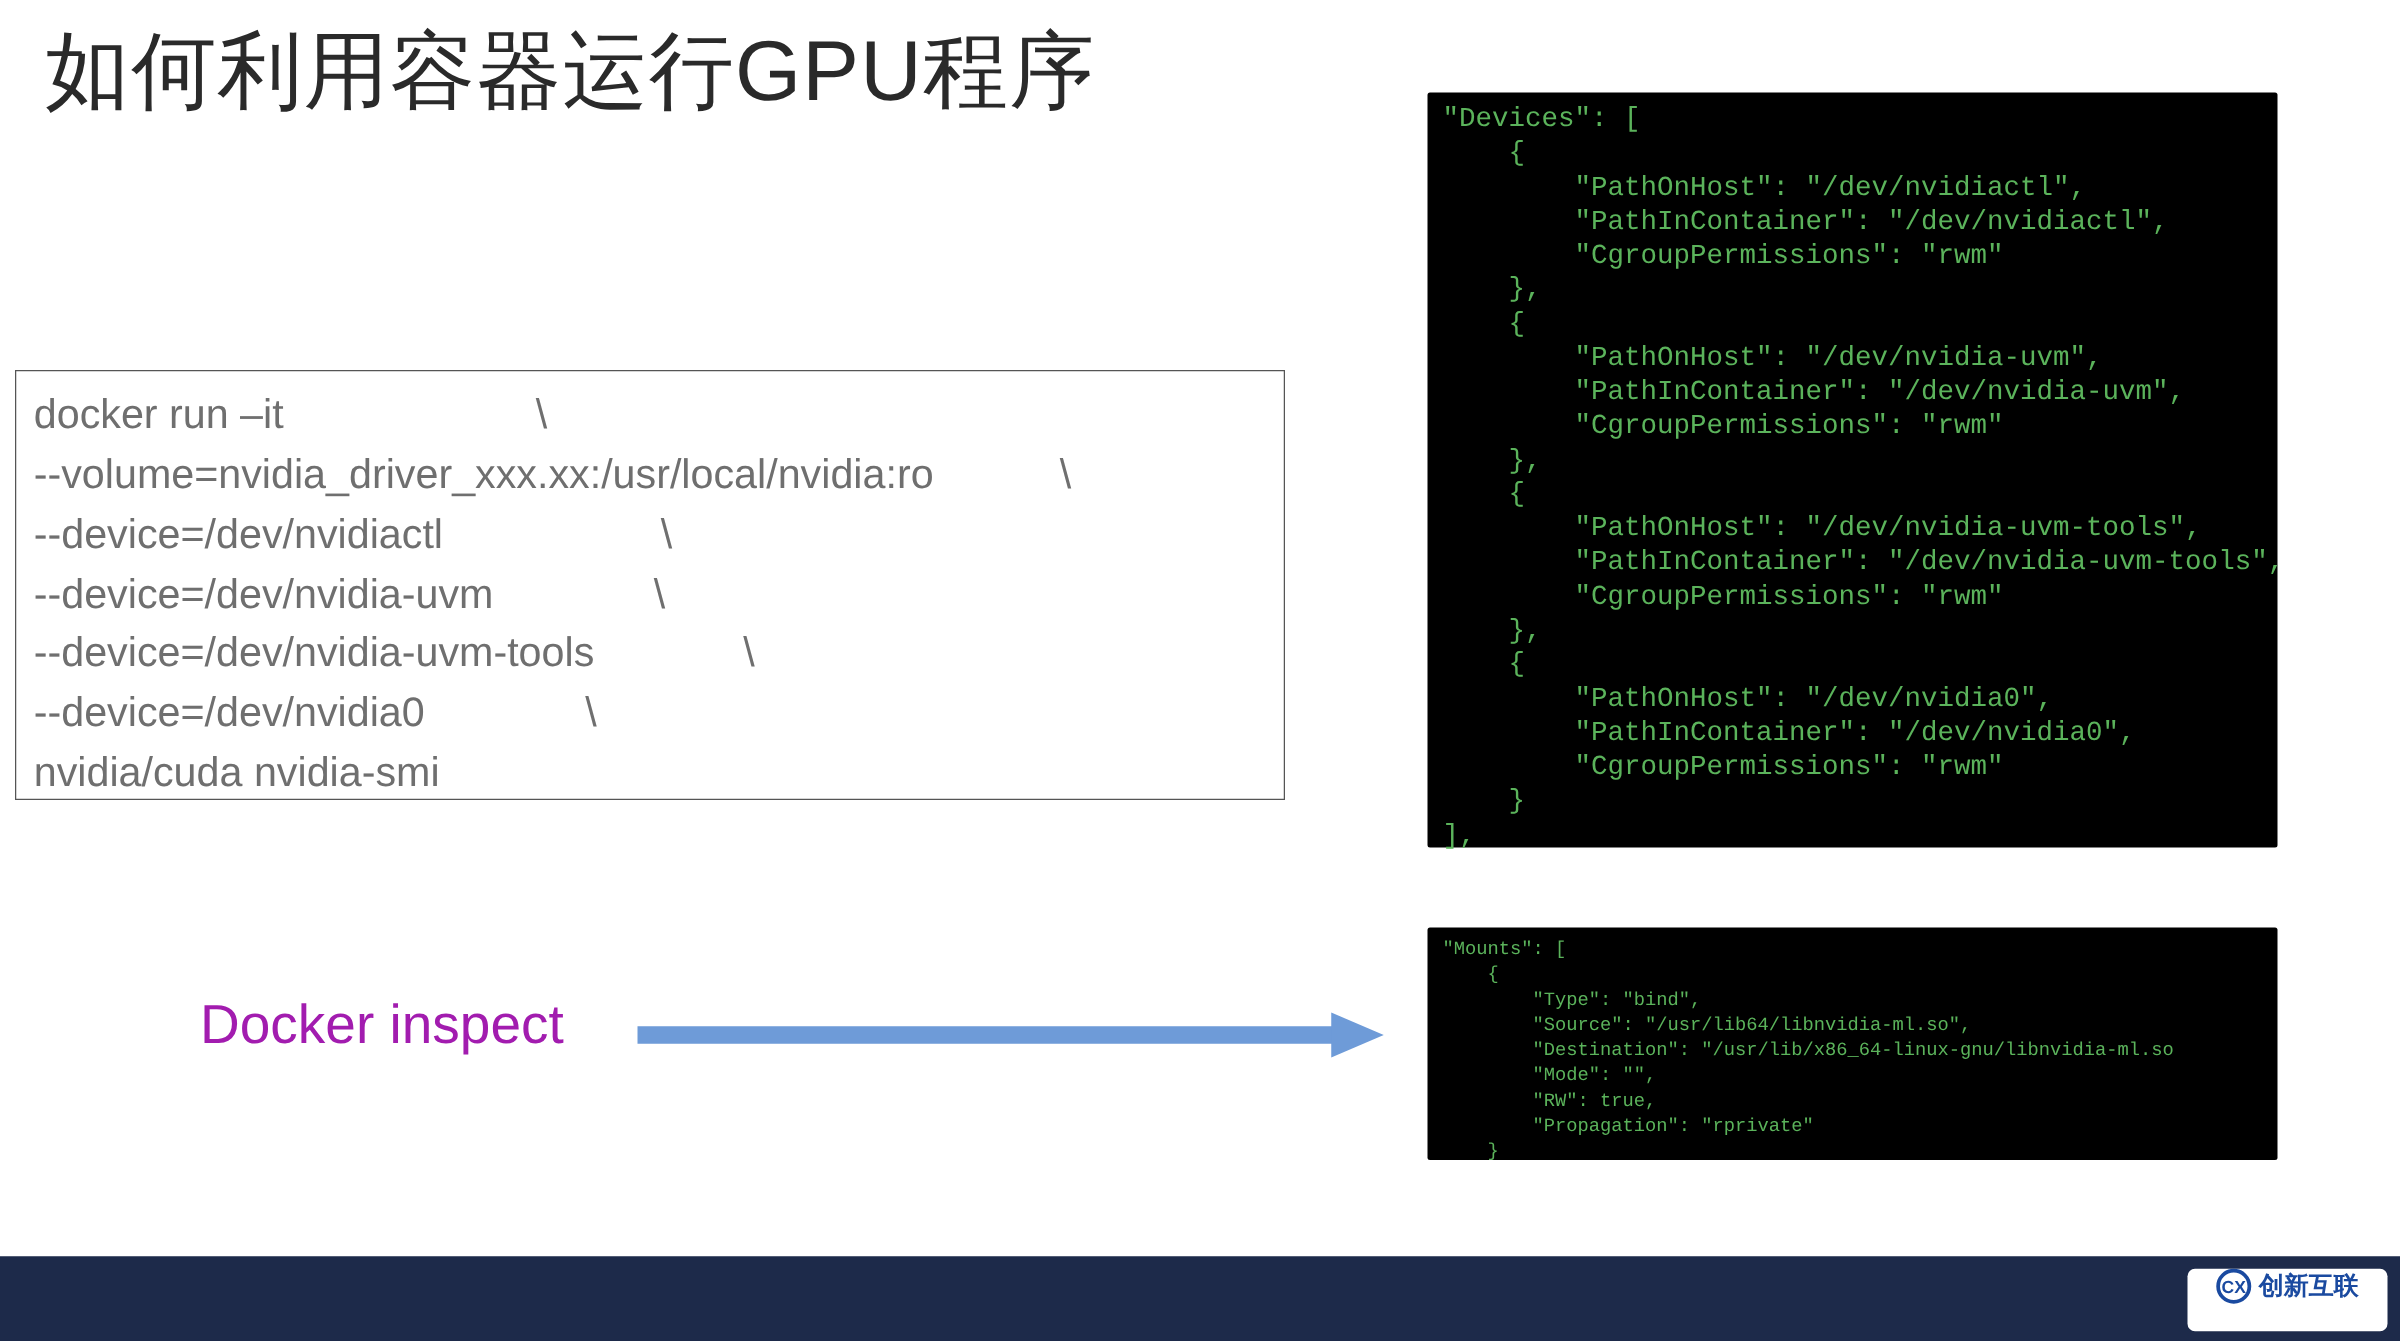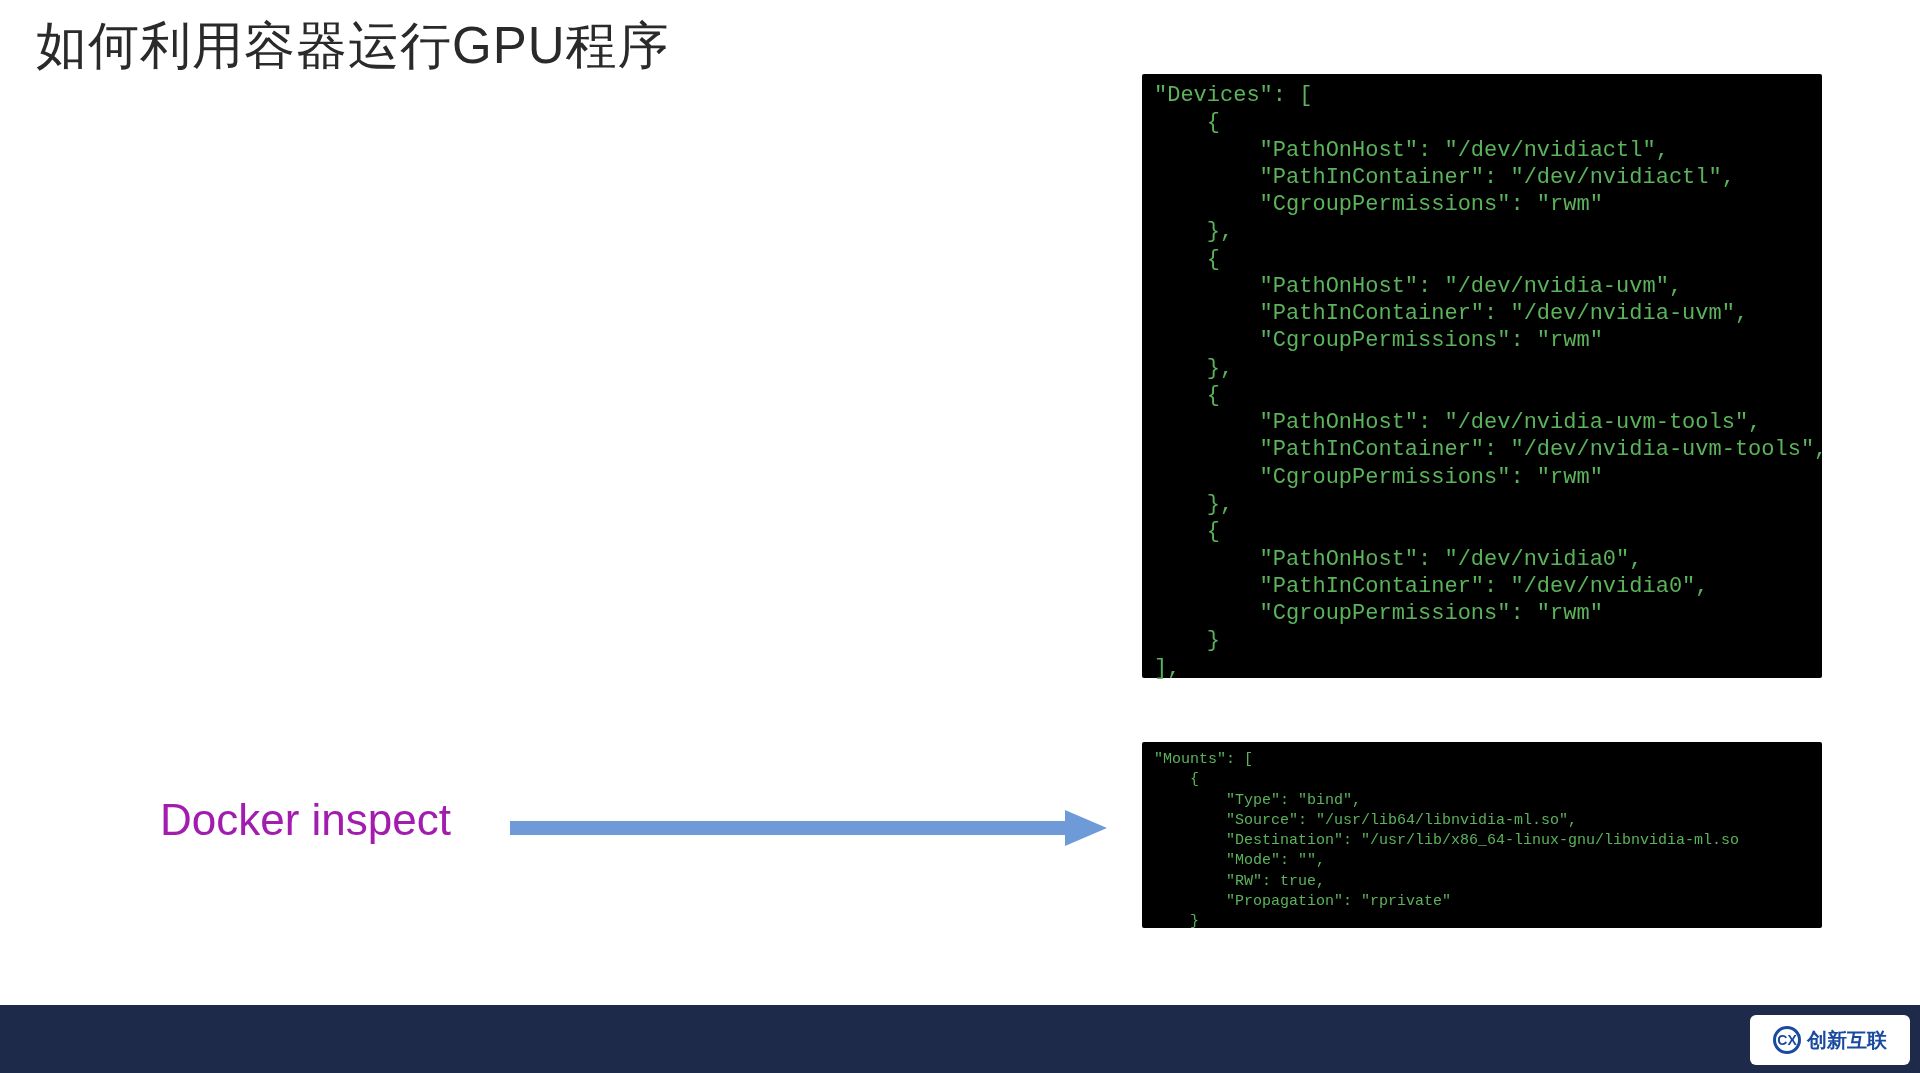--- a/index.html
+++ b/index.html
@@ -1,18 +1,18 @@
 <!DOCTYPE html>
 <html><head>
 <meta charset="utf-8">
 <style>
   * { margin: 0; padding: 0; box-sizing: border-box; }
   html, body { width: 1920px; height: 1073px; font-family: "Segoe UI", "Microsoft YaHei", Arial, sans-serif; background: #fff; overflow: hidden; }
   .slide { position: relative; width: 1920px; height: 1073px; }
-  .title { position: absolute; left: 36px; top: 12px; font-size: 51px; font-weight: 500; color: #2a2a2a; letter-spacing: 1px; }
+  .title { position: absolute; left: 36px; top: 12px; font-size: 68px; font-weight: 500; color: #2a2a2a; letter-spacing: 1px; }
   .subtitle { position: absolute; left: 10px; top: 198px; font-size: 42px; font-weight: 400; color: #2a2a2a; }
   .code-box {
     position: absolute; left: 12px; top: 296px; width: 1016px; height: 344px;
     border: 1.5px solid #555; padding: 10px 14px;
     font-family: "Segoe UI", Arial, sans-serif; color: #6f6f6f; font-size: 33px; line-height: 1.45;
     white-space: pre;
   }
   .inspect-label { position: absolute; left: 160px; top: 795px; font-size: 44px; font-weight: 500; color: #a21caf; }
   .arrow {
     position: absolute; left: 510px; top: 810px; width: 600px; height: 36px;
@@ -27,36 +27,43 @@
   .term {
     position: absolute; background: #000; color: #5bb35b;
     font-family: "Courier New", monospace; white-space: pre;
     padding: 8px 12px; border-radius: 2px;
   }
   .term1 { left: 1142px; top: 74px; width: 680px; height: 604px; font-size: 22px; line-height: 1.24; }
   .term2 { left: 1142px; top: 742px; width: 680px; height: 186px; font-size: 15px; line-height: 1.35; }
   .footer-band { position: absolute; left: 0; bottom: 0; width: 1920px; height: 68px; background: #1d2a4a; }
   .brand {
     position: absolute; right: 10px; bottom: 8px; width: 160px; height: 50px;
-    background: #fff; border-radius: 6px; display: flex; align-items: center; justify-content: center;
+    background: #fff; border-radius: 6px; display: flex; justify-content: center;
     font-size: 20px; color: #1a4aa0; font-weight: 600; gap: 6px;
   }
   .brand-icon {
     width: 28px; height: 28px; border: 3px solid #1a4aa0; border-radius: 50%;
     display: inline-flex; align-items: center; justify-content: center; font-size: 14px; color:#1a4aa0;
   }
 </style>
 </head>
 <body>
 
 <div class="slide">
 
   <div class="title">如何利用容器运行GPU程序</div>
 
 
+  <div class="code-box">docker run –it                      \
+--volume=nvidia_driver_xxx.xx:/usr/local/nvidia:ro           \
+--device=/dev/nvidiactl                   \
+--device=/dev/nvidia-uvm              \
+--device=/dev/nvidia-uvm-tools             \
+--device=/dev/nvidia0              \
+nvidia/cuda nvidia-smi</div>
 
   <div class="inspect-label">Docker inspect</div>
 
   <div class="arrow">
     <div class="shaft"></div>
     <div class="head"></div>
   </div>
 
   <div class="term term1">"Devices": [
     {

